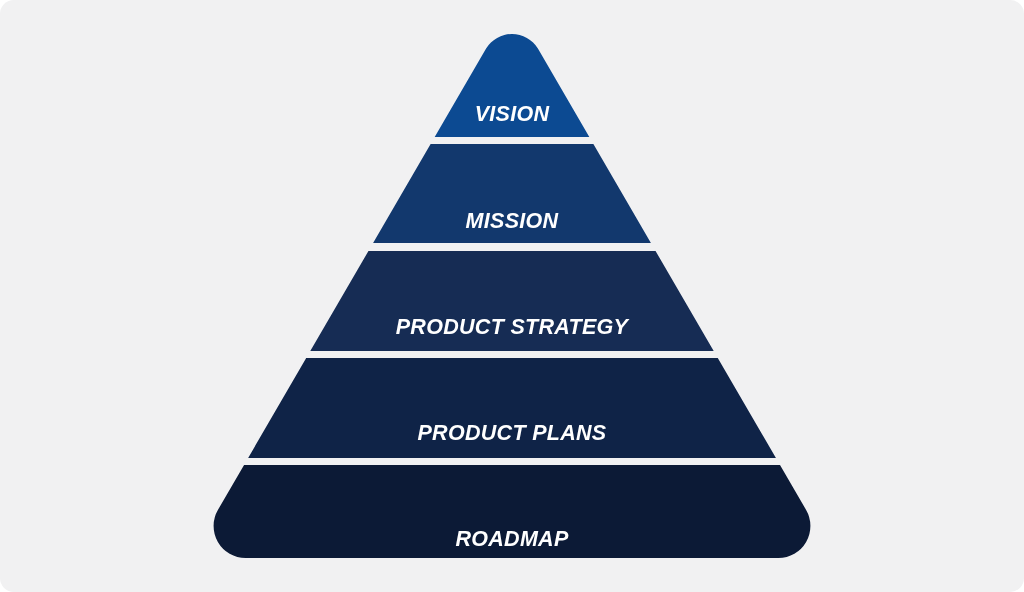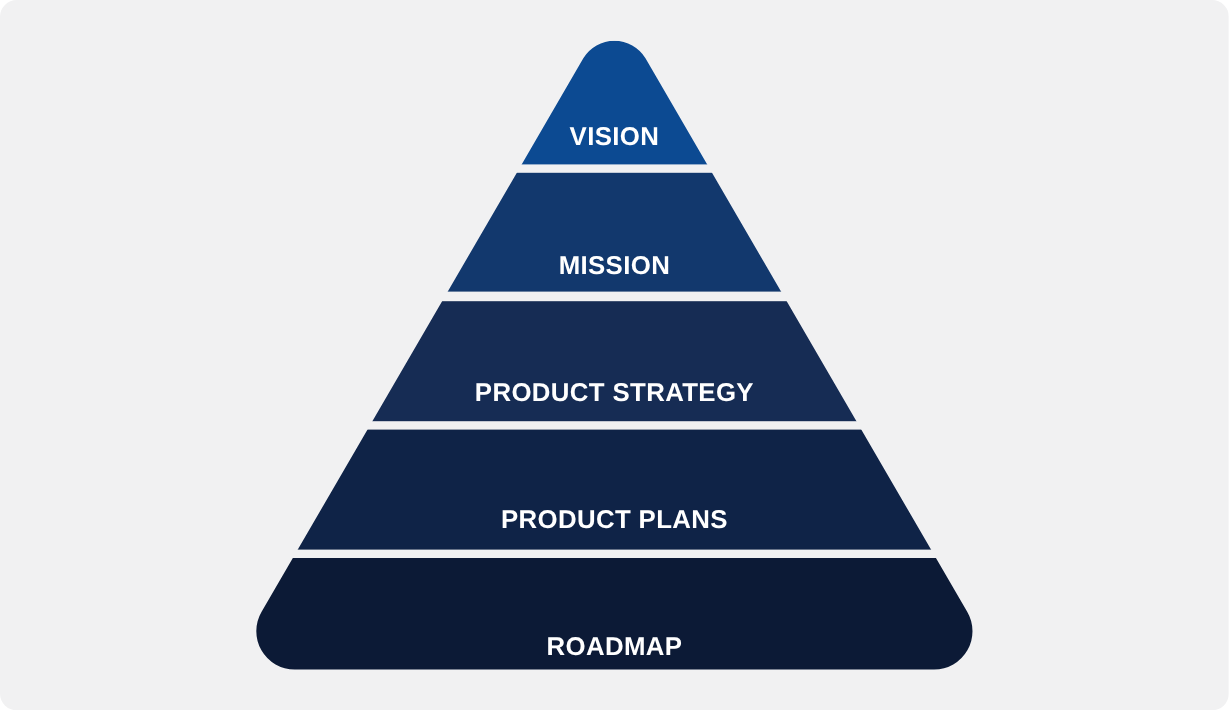--- a/index.html
+++ b/index.html
@@ -7,20 +7,21 @@
     padding: 0;
     background: #ffffff;
     width: 1024px;
     height: 592px;
     overflow: hidden;
   }
   .canvas {
     position: relative;
     width: 1024px;
     height: 592px;
+    font-style: italic;
   }
   svg {
     display: block;
   }
   .level-label {
     font-family: "Liberation Sans", "DejaVu Sans", sans-serif;
     font-size: 21.5px;
     font-weight: 700;
     letter-spacing: 0.3px;
   }

